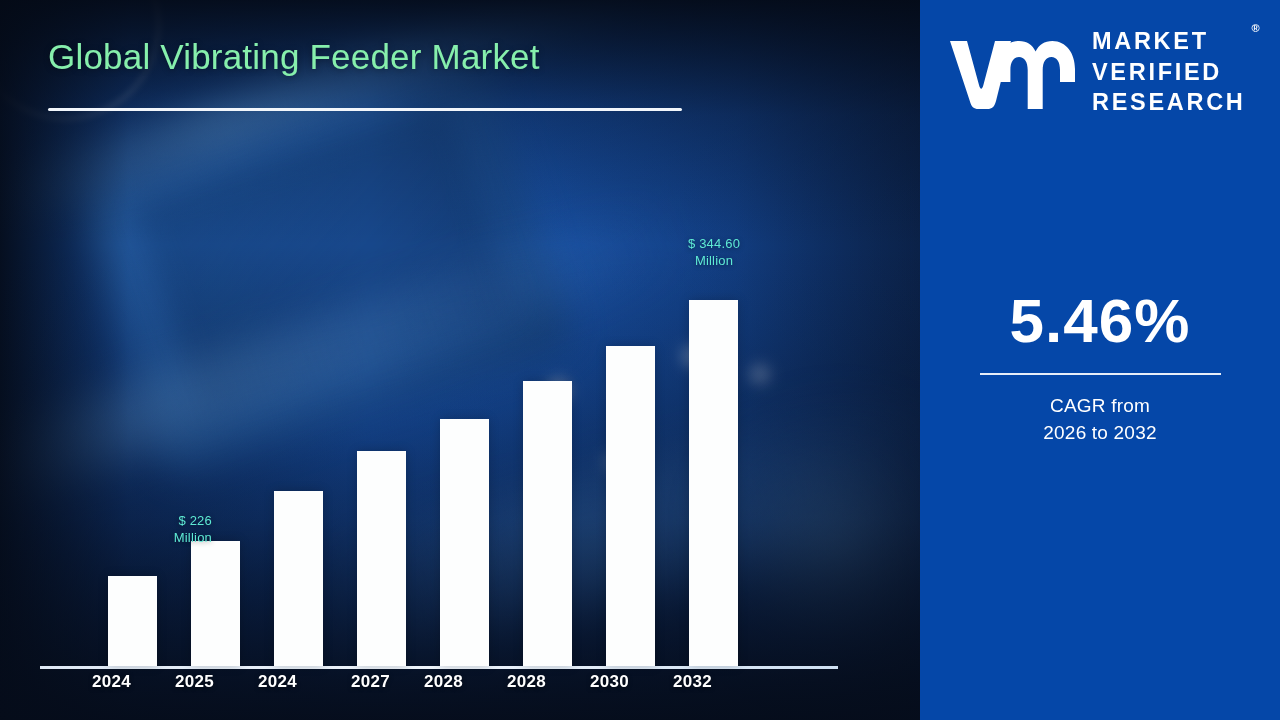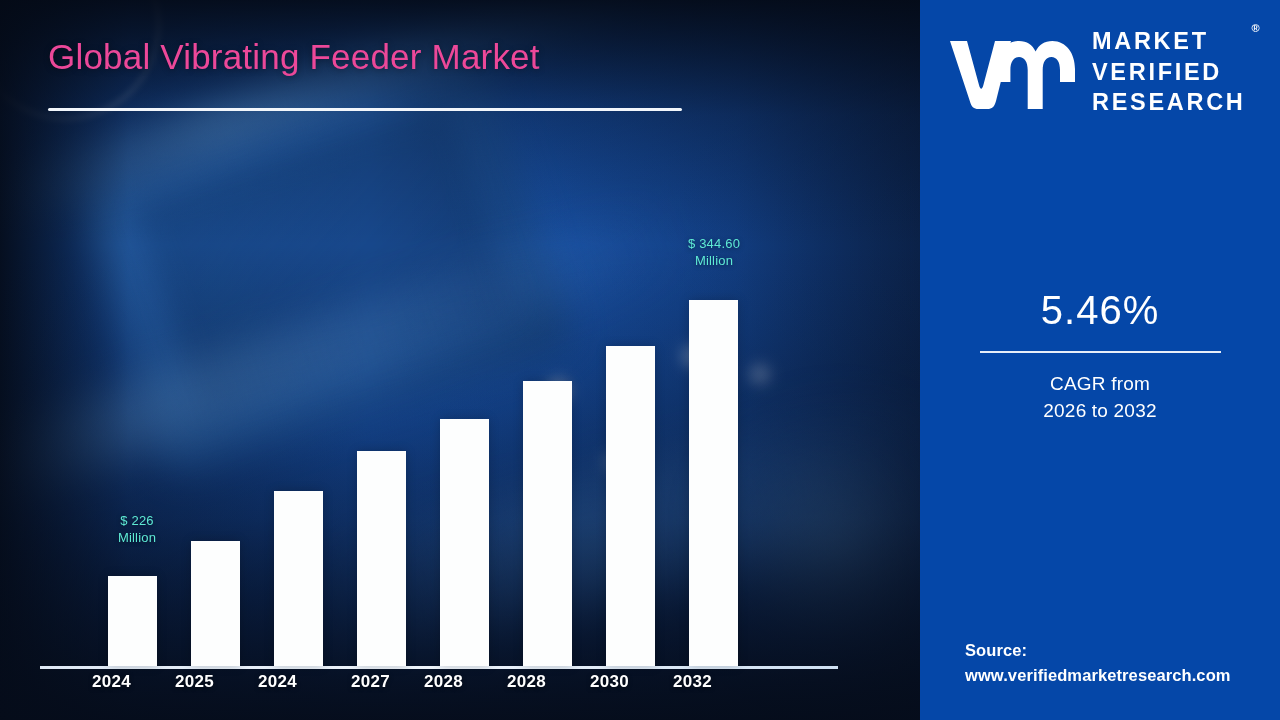--- a/index.html
+++ b/index.html
@@ -90,21 +90,21 @@
   }
   .bg-vignette {
     background:
       linear-gradient(180deg, rgba(4,10,22,.92) 0%, rgba(6,14,30,.30) 16%, rgba(6,14,30,0) 34%, rgba(6,14,30,.30) 72%, rgba(5,12,26,.93) 100%),
       linear-gradient(90deg, rgba(4,10,22,.92) 0%, rgba(6,14,30,.25) 14%, rgba(6,14,30,0) 40%, rgba(6,14,30,.18) 80%, rgba(7,16,34,.55) 100%);
   }
 
   
   #title-block { position: absolute; left: 48px; top: 36px; width: 660px; }
   #chart-title {
-    font-size: 35px; font-weight: 400; color: #ec4899;
+    font-size: 35px; font-weight: 400; color: #86efac;
     letter-spacing: .2px; line-height: 1.18;
     text-shadow: 0 1px 6px rgba(0,0,0,.35);
   }
   #title-rule {
     margin-top: 31px; width: 634px; height: 3px;
     background: #f2f6fb; border-radius: 2px;
   }
 
   
   #plot {
@@ -124,21 +124,21 @@
     font-size: 17px; font-weight: 700; color: #ffffff;
     letter-spacing: .3px;
     text-shadow: 0 1px 4px rgba(0,0,0,.5);
   }
   .bar-label {
     position: absolute; width: 150px; text-align: center;
     font-size: 13px; font-weight: 400; color: #5eead4;
     line-height: 1.28; letter-spacing: .2px;
     text-shadow: 0 1px 5px rgba(0,0,0,.45);
   }
-  #label-first { left: 62px; top: 513px; }
+  #label-first { left: 62px; top: 513px; text-align: right; }
   #label-last  { left: 639px; top: 236px; }
 
   
   #brand-panel {
     position: relative;
     width: 360px; height: 720px;
     background: #0547a8;
   }
   #logo {
     position: absolute; left: 28px; top: 26px;
@@ -155,21 +155,21 @@
   #logo-reg {
     position: absolute; right: -14px; top: -5px;
     font-size: 11px; letter-spacing: 0;
   }
 
   #cagr-block {
     position: absolute; left: 0; right: 0; top: 290px;
     text-align: center;
   }
   #cagr-value {
-    font-size: 40px; font-weight: 400; color: #ffffff;
+    font-size: 62px; font-weight: 700; color: #ffffff;
     letter-spacing: 1px; line-height: 1;
   }
   #cagr-rule {
     margin: 21px auto 0; width: 241px; height: 2px;
     background: #e7eef8;
   }
   #cagr-caption {
     margin-top: 18px;
     font-size: 19px; font-weight: 400; color: #ffffff;
     line-height: 1.42; letter-spacing: .2px;
@@ -254,18 +254,14 @@
 
     <div id="cagr-block">
       <div id="cagr-value">5.46%</div>
       <div id="cagr-rule"></div>
       <div id="cagr-caption">
         <div>CAGR from</div>
         <div>2026 to 2032</div>
       </div>
     </div>
 
-    <div id="source-block">
-      <div>Source:</div>
-      <div>www.verifiedmarketresearch.com</div>
-    </div>
   </aside>
 </div>
 
 </body></html>

